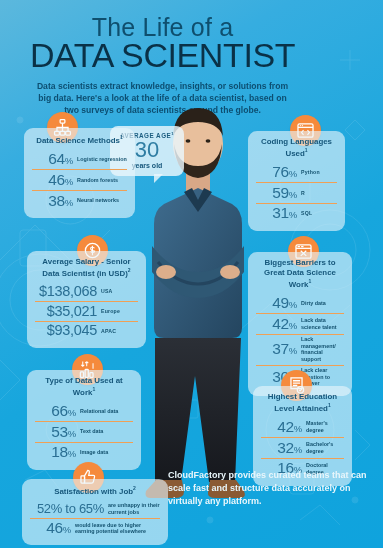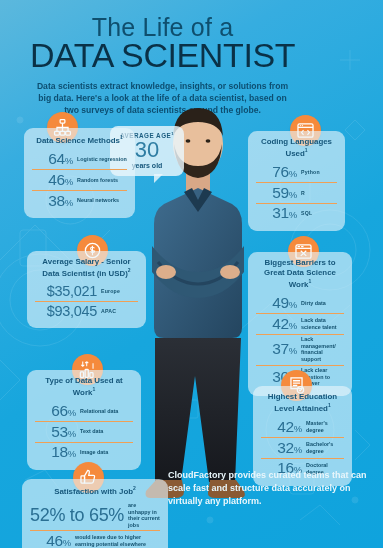--- a/index.html
+++ b/index.html
@@ -93,21 +93,21 @@
     content: ""; position: absolute;
     bottom: -7px; left: 44px;
     border-left: 9px solid rgba(234,247,252,.82);
     border-bottom: 9px solid transparent;
   }
   .age-label { font-size: 6.3px; font-weight: bold; color: #1b5d80; letter-spacing: .5px; }
   .age-label sup { font-size: 4.2px; }
   .age-num { font-size: 22px; color: #2f7da3; line-height: .95; margin-top: 1px; }
   .age-unit { font-size: 7px; font-weight: bold; color: #16567a; margin-top: 1px; }
   
-  .stat.range .num { min-width: 74px; font-size: 18px; }
+  .stat.range .num { min-width: 74px; font-size: 13px; }
   
   #footer {
     position: absolute; left: 168px; top: 469px; width: 205px;
     font-size: 9px; color: #e9f6fb; line-height: 1.45; font-weight: bold;
   }
 </style>
 </head>
 <body>
 
 <div id="poster">
@@ -218,20 +218,24 @@
 
   <div class="icon-circle" style="left:77px;top:235px">
     <svg width="19" height="19" viewBox="0 0 24 24" fill="none" stroke="#fff" stroke-width="1.6">
       <circle cx="12" cy="12" r="9"></circle>
       <path d="M14.5 9.2q-1-1.6-2.8-1.6-2 0-2 1.7 0 3.4 5 3.4 0 1.9-2.2 1.9-2 0-2.9-1.7M12 6v12" stroke-width="1.4"></path>
     </svg>
   </div>
   <div class="panel" style="left:27px;top:251px;width:119px">
     <div class="panel-title"><span>Average Salary - Senior Data Scientist (in USD)</span><sup>2</sup></div>
     <div class="stat money">
+      <div class="num">$138,068</div>
+      <div class="lbl caps">USA</div>
+    </div>
+    <div class="stat money">
       <div class="num">$35,021</div>
       <div class="lbl caps">Europe</div>
     </div>
     <div class="stat money">
       <div class="num">$93,045</div>
       <div class="lbl caps">APAC</div>
     </div>
   </div>
 
   <div class="icon-circle" style="left:72px;top:354px">

